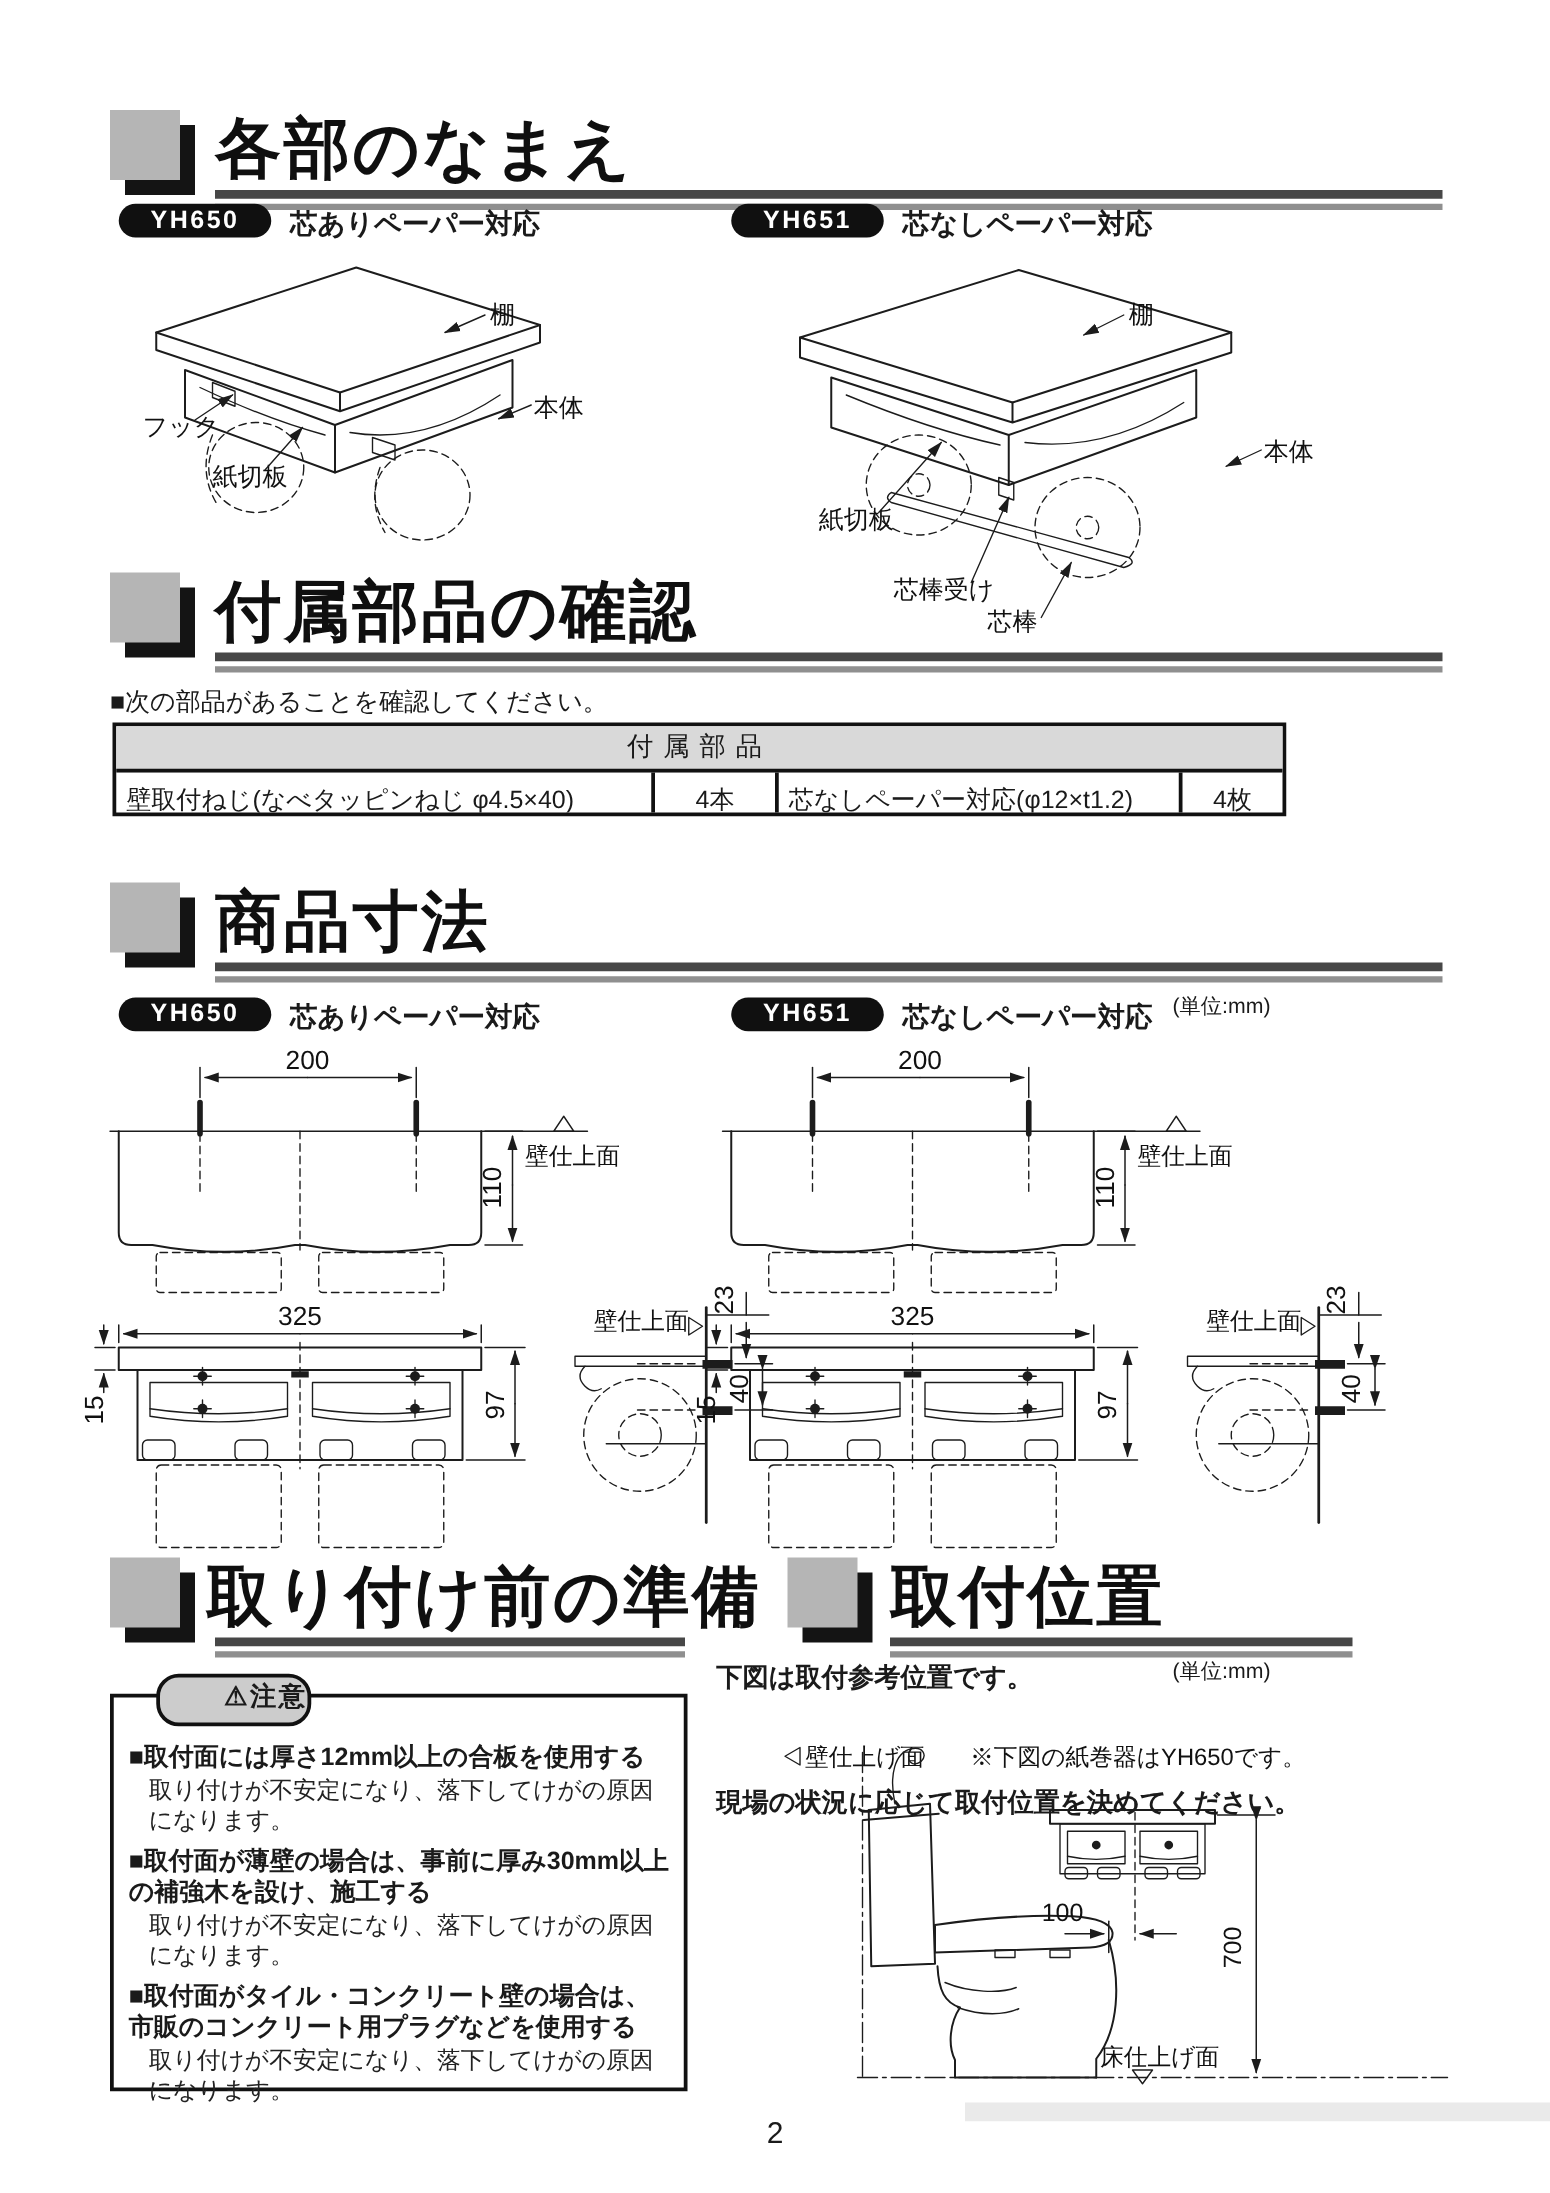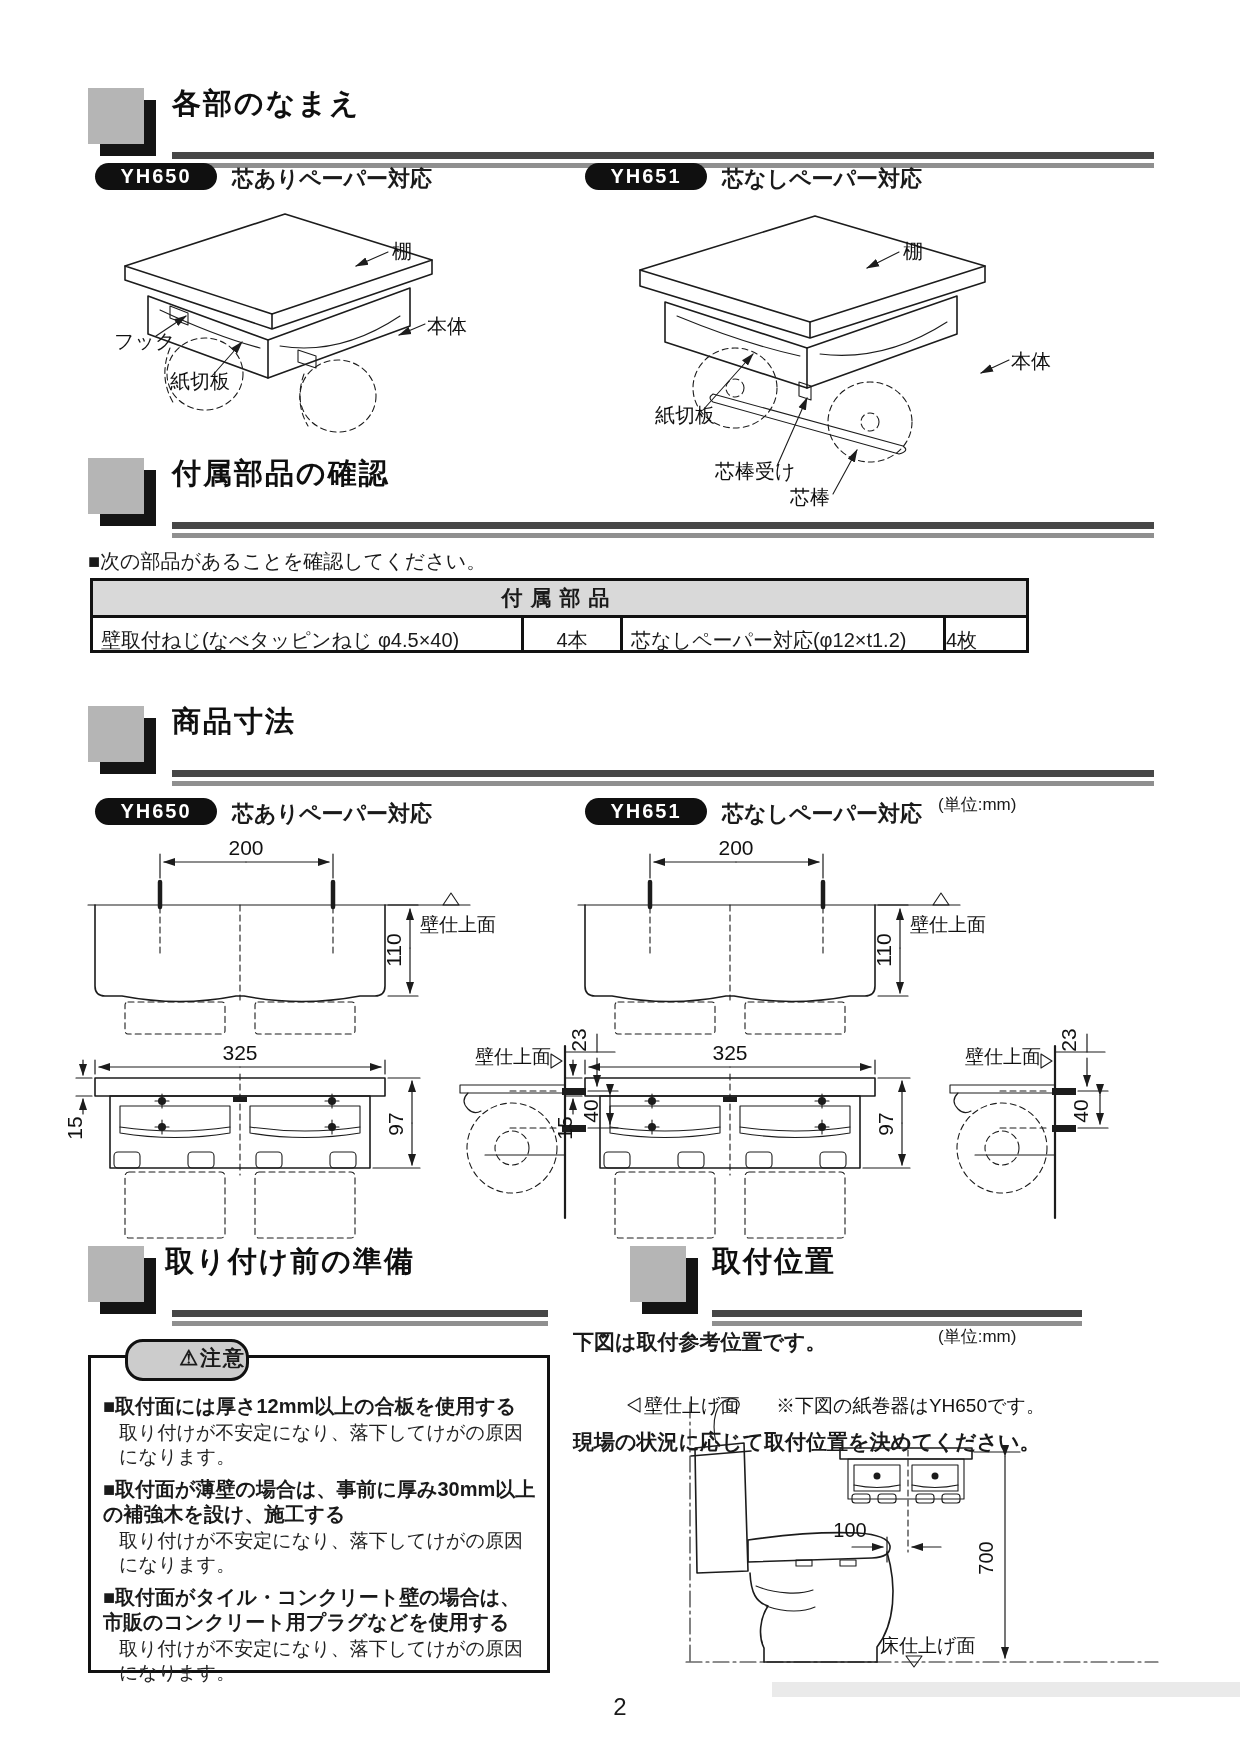--- a/index.html
+++ b/index.html
@@ -1,35 +1,35 @@
 <!DOCTYPE html>
 <html><head>
 <meta charset="utf-8">
 <style>
   html,body{margin:0;padding:0;background:#fff}
   #page{position:relative;width:1240px;height:1754px;background:#fff;overflow:hidden;
         font-family:"Liberation Sans",sans-serif;color:#1a1a1a}
   .sq{position:absolute;width:56px;height:56px;background:#b5b5b5;box-shadow:12px 12px 0 #141414}
-  .sec-title{position:absolute;font-size:29px;font-weight:900;letter-spacing:2px;color:#0f0f0f;white-space:nowrap}
+  .sec-title{position:absolute;font-size:53px;font-weight:900;letter-spacing:2px;color:#0f0f0f;white-space:nowrap}
   .rule1{position:absolute;height:7px;background:#474747}
   .rule2{position:absolute;height:5px;background:#8f8f8f}
   .badge{position:absolute;width:122px;height:27px;background:#101010;border-radius:14px;color:#fff;
          font-size:20px;font-weight:bold;text-align:center;line-height:27px;letter-spacing:2px}
   .bdesc{position:absolute;font-size:22px;font-weight:bold;white-space:nowrap}
   .unit{position:absolute;font-size:17px;white-space:nowrap}
   .intro{position:absolute;font-size:20px;white-space:nowrap}
   .acc-table{position:absolute;border:3px solid #111;background:#fff}
   .t-head{height:34px;background:#d9d9d9;border-bottom:3px solid #111;text-align:center;
-          font-size:21px;font-weight:bold;letter-spacing:8px;line-height:34px}
+          font-size:21px;font-weight:normal;letter-spacing:8px;line-height:34px}
   .t-row{display:flex;height:32px;font-size:20px}
   .c{line-height:44px;white-space:nowrap;overflow:hidden}
   .c1{width:420px;padding-left:8px;border-right:3px solid #111}
   .c2{width:96px;text-align:center;border-right:3px solid #111}
   .c3{width:312px;padding-left:8px;border-right:3px solid #111}
-  .c4{flex:1;text-align:left}
+  .c4{flex:1;text-align:center}
   .caution-box{position:absolute;border:3.5px solid #111;background:#fff;box-sizing:border-box;
                padding:36px 10px 0 12px}
   .caution-badge{position:absolute;left:34px;top:-19px;width:118px;height:36px;background:#ccc;
                  border:3px solid #111;border-radius:18px;text-align:right;font-size:21px;
                  font-weight:bold;line-height:31px;letter-spacing:2px}
   .ci-head{font-size:20px;font-weight:bold;line-height:25px}
   .ci-body{font-size:19px;line-height:24px;color:#222;padding-left:16px;margin:2px 0 8px 0}
   .note{position:absolute;font-size:21px;font-weight:600;white-space:nowrap}
   .pagenum{position:absolute;left:0;top:1693px;width:1240px;text-align:center;font-size:24px}
   .scan-strip{position:absolute;left:772px;top:1682px;width:468px;height:15px;background:#eaeaea}

